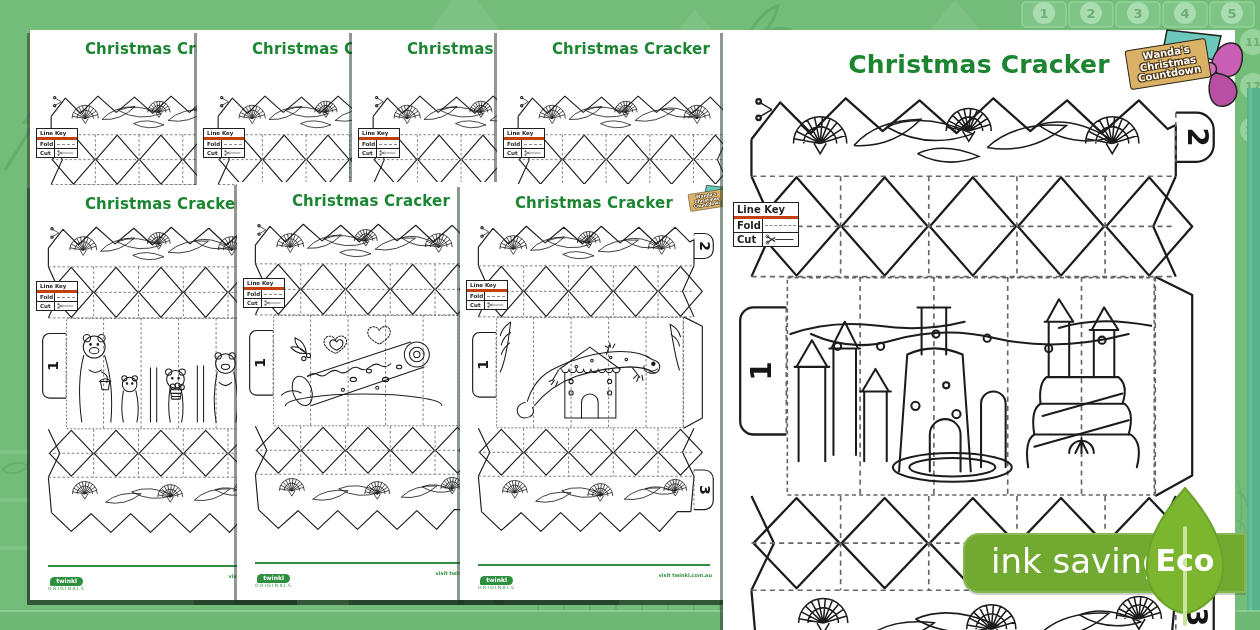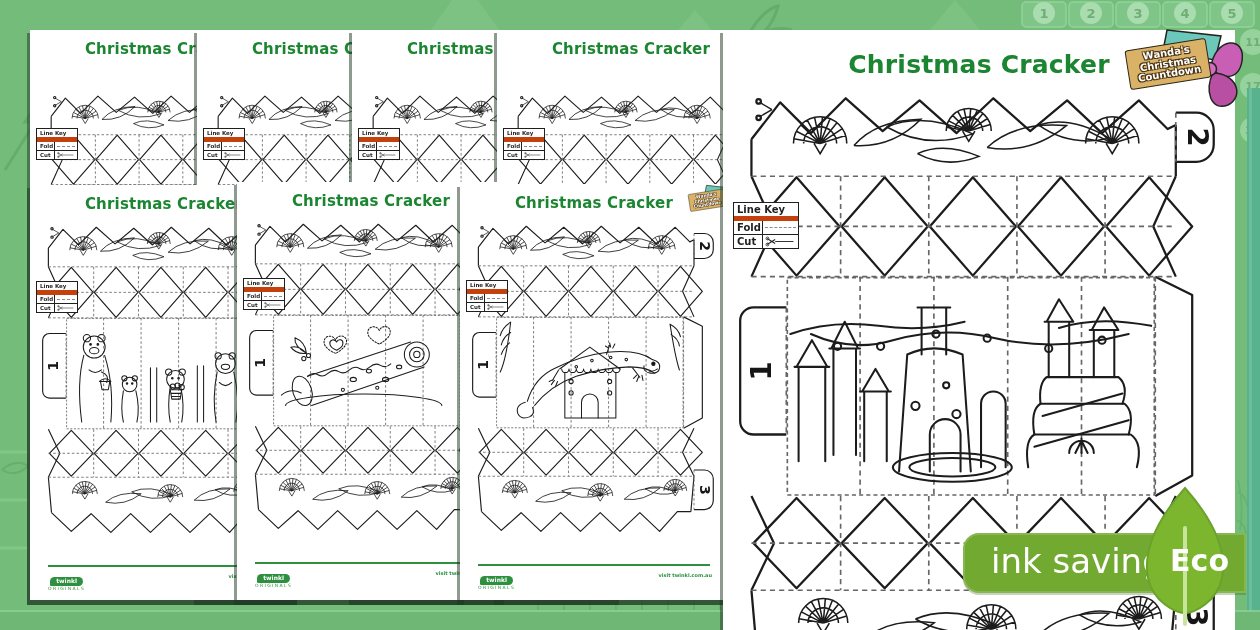--- a/index.html
+++ b/index.html
@@ -29,21 +29,21 @@
   .main .page-title{top:20px;font-size:25px}
 
   
   .linekey{
     position:absolute;border:1.5px solid #1f1f1f;background:#fff;color:#1f1f1f;
     display:grid;grid-template-columns:46% 54%;font-weight:700;z-index:3;
   }
   .back .linekey,.front .linekey{left:6px;top:96px;width:40px;font-size:5.5px}
   .back .linekey{top:98px}
   .main .linekey{left:10px;top:172px;width:64px;font-size:10px}
-  .lk-title{grid-column:1/3;border-bottom:5px solid #c2410c;padding:1px 3px}
+  .lk-title{grid-column:1/3;border-bottom:3px solid #c2410c;padding:1px 3px}
   .lk-label{border-bottom:1px solid #1f1f1f;border-right:1px solid #1f1f1f;padding:1px 3px}
   .lk-label.last{border-bottom:none}
   .lk-sample{border-bottom:1px solid #1f1f1f;display:flex;align-items:center;padding:0 2px}
   .lk-sample.last{border-bottom:none}
   .lk-fold-line{flex:1;height:0;border-top:1.3px dashed #8a8a8a}
   .lk-cut-svg{width:100%;height:100%}
 
   
   .footer{position:absolute;left:0;right:0;height:30px}
   .back .footer{top:545px}.front .footer{top:380px}
@@ -70,21 +70,21 @@
 
   
   #badge{position:absolute;left:963px;top:486px;width:285px;height:144px;z-index:20}
   .badge-bar{
     position:absolute;left:0;top:47px;width:283px;height:60px;
     background:var(--badge,#72a930);border-radius:16px 0 0 16px;
     box-shadow:inset 0 0 0 2px rgba(255,255,255,.16),0 2px 0 rgba(40,70,10,.25);
   }
   .badge-text{position:absolute;left:28px;top:47px;height:60px;line-height:57px;font-size:34px;color:#fff}
   .leaf-svg{position:absolute;left:178px;top:0;width:88px;height:144px}
-  .eco-text{position:absolute;left:178px;width:88px;top:57px;text-align:right;font-size:30px;font-weight:700;color:#fff}
+  .eco-text{position:absolute;left:178px;width:88px;top:57px;text-align:center;font-size:30px;font-weight:700;color:#fff}
 </style>
 </head>
 <body>
 
 <div id="stage" style="--title: #1b8531; --accent: #2e8f3f; --badge: #72a930; background: rgb(116, 188, 121);">
   <svg id="bg" width="1260" height="630">
       <rect width="1260" height="630" fill="#74bc79"></rect>
       <g fill="#83c78a" opacity=".6">
     <path d="M410,70 L465,2 L520,70 Z"></path>
         <path d="M425,38 L465,-18 L505,38 Z"></path>

